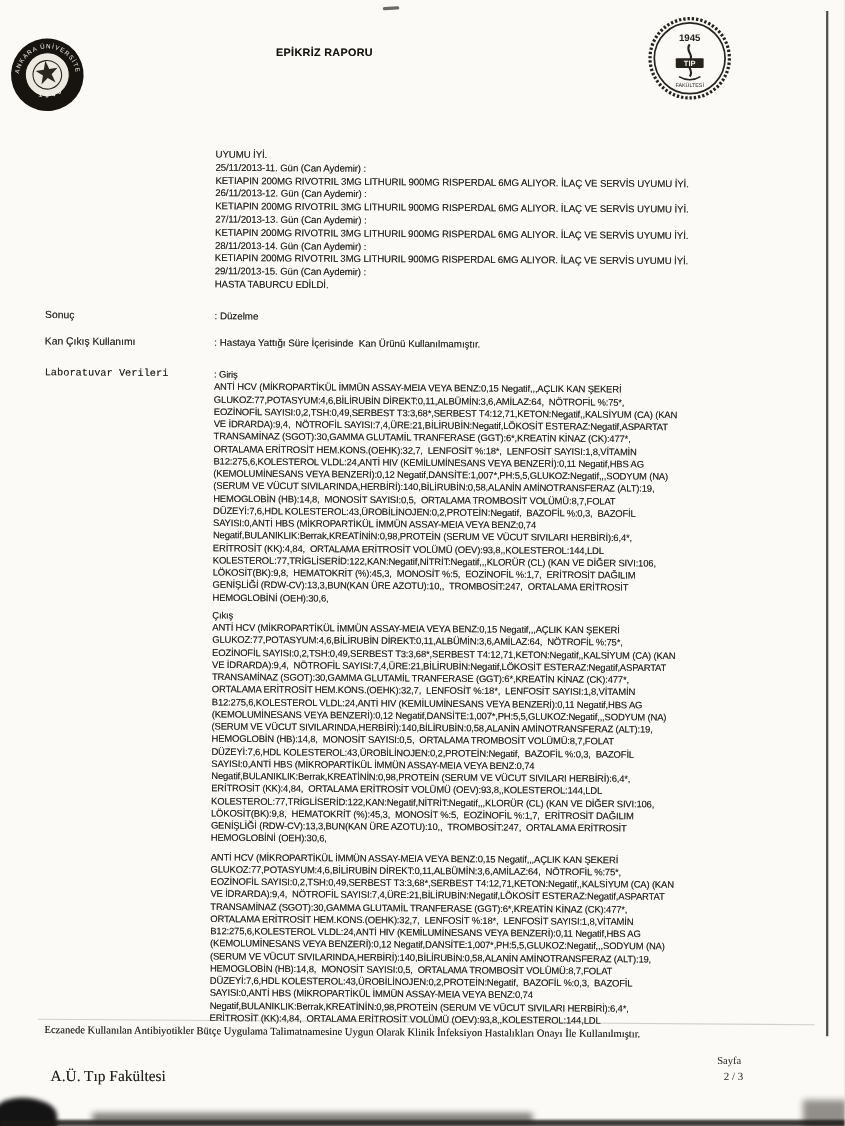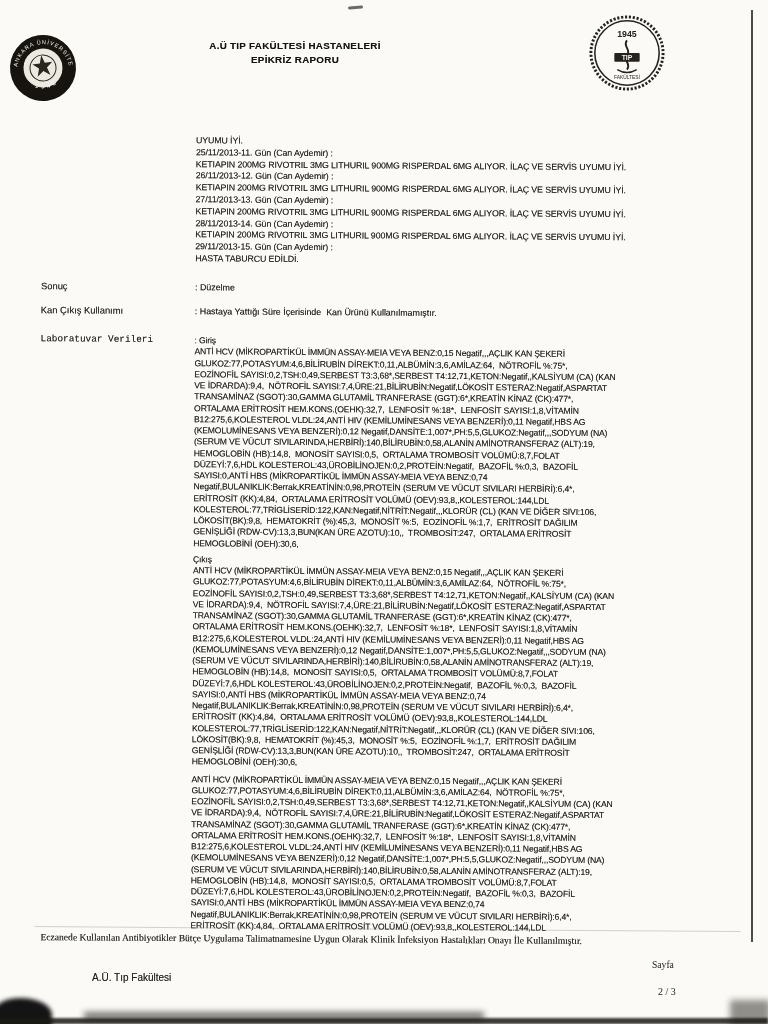--- a/index.html
+++ b/index.html
@@ -37,24 +37,24 @@
   .lab .line { white-space:pre-wrap; }
   .lab .heading-cikis { margin-top:5px; }
   .lab .block-gap { height:6px; }
 
   
   .footer-rule { position:absolute; left:40px; top:926px; width:706px; height:1px;
     background:#8a8578; opacity:0.35; }
   .footer-note { position:absolute; left:46px; top:931px; width:705px;
     font-family:"Liberation Serif", serif; font-size:9.6px; color:#24211c; }
   .footer-org { position:absolute; left:46px; top:972px;
-    font-family:Liberation Sans, sans-serif; font-size:10px; color:#24211c;margin-left:46px; }
+    font-family:Liberation Serif, serif; font-size:14px; color:#24211c; }
   .footer-page { position:absolute; left:652px; top:959px; width:70px;
     font-family:"Liberation Serif", serif; font-size:9.6px; color:#24211c; }
-  .footer-page .num { margin-top:16px; margin-left:6px; font-size:10px; }
+  .footer-page .num { margin-top:4px; margin-left:6px; font-size:10px; }
 
   
   .art { position:absolute; pointer-events:none; }
   .top-mark { left:348px; top:6px; width:15px; height:3px; background:#3a3a3a;
     border-radius:2px; opacity:0.75; transform:rotate(-4deg); }
   .right-line { left:751px; top:10px; width:2px; height:932px; background:#1f1f1f; opacity:0.8; }
   .smudge-left { left:-6px; top:998px; width:58px; height:30px; background:#141414;
     border-radius:45% 55% 8% 8%; filter:blur(2px); }
   .smudge-mid { left:84px; top:1012px; width:400px; height:8px; background:#4d4a45;
     filter:blur(3px); opacity:0.75; }
@@ -79,21 +79,20 @@
     </defs>
     <text font-size="5.6" fill="#f1eee6" letter-spacing="1">
       <textPath href="#arcTop" startOffset="8%">ANKARA ÜNİVERSİTESİ</textPath>
     </text>
     <text font-size="6" fill="#f1eee6" letter-spacing="3" font-weight="bold">
       <textPath href="#arcBot" startOffset="30%">1946</textPath>
     </text>
   </svg>
 
   <div class="title-block txt">
-    <div class="line1">A.Ü TIP FAKÜLTESİ HASTANELERİ</div>
     <div class="line2">EPİKRİZ RAPORU</div>
   </div>
 
   <svg class="seal-right" width="78" height="78" viewBox="0 0 80 80">
     <circle cx="40" cy="40" r="37" fill="none" stroke="#26231d" stroke-width="3" stroke-dasharray="2.2 1.8"></circle>
     <circle cx="40" cy="40" r="33" fill="none" stroke="#26231d" stroke-width="1.6"></circle>
     <text x="40" y="24" font-size="9" font-weight="bold" text-anchor="middle" fill="#26231d">1945</text>
     <path d="M40 27 C35 33,45 37,40 42 M40 42 C35 47,45 51,40 57" stroke="#26231d" stroke-width="2" fill="none"></path>
     <path d="M30 57 Q40 63 50 57" stroke="#26231d" stroke-width="1.4" fill="none"></path>
     <rect x="27" y="40" width="26" height="9" rx="1" fill="#26231d"></rect>

